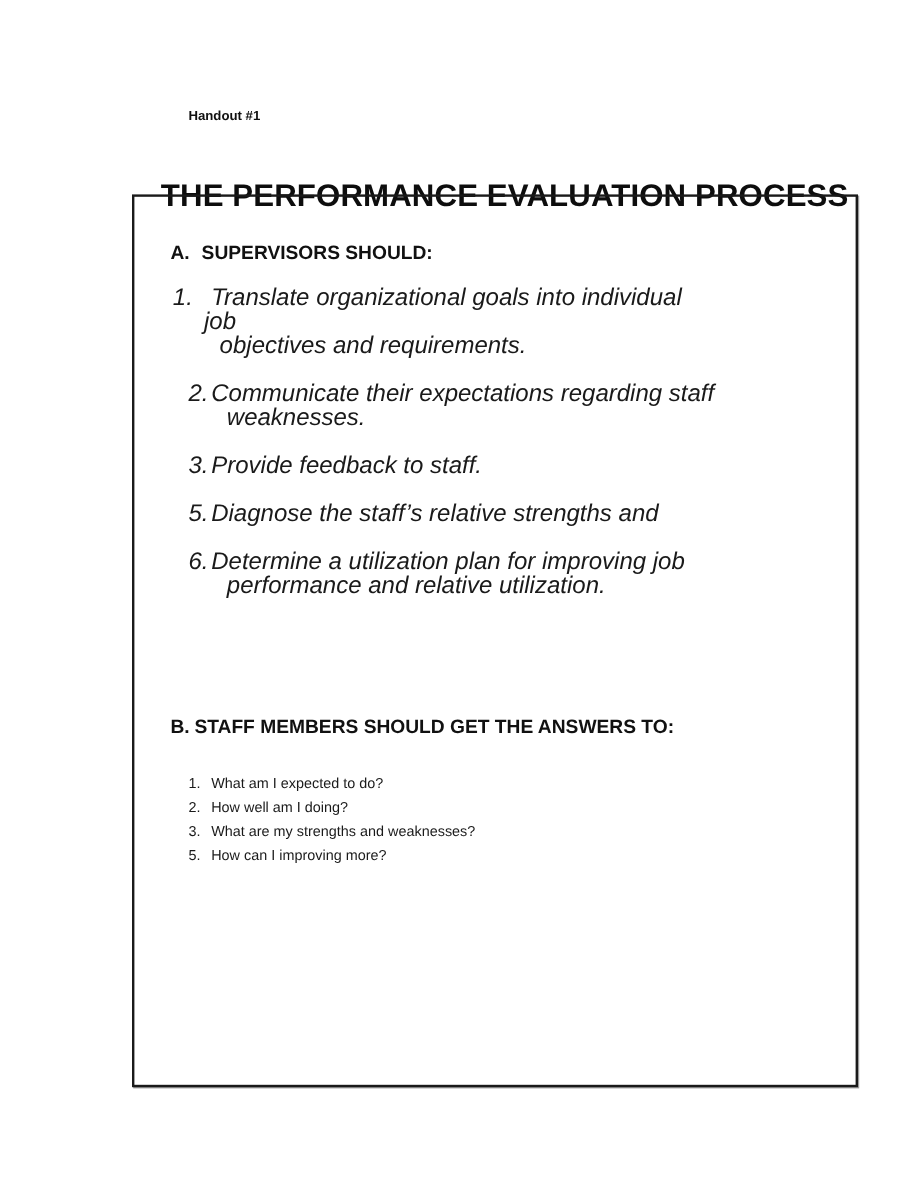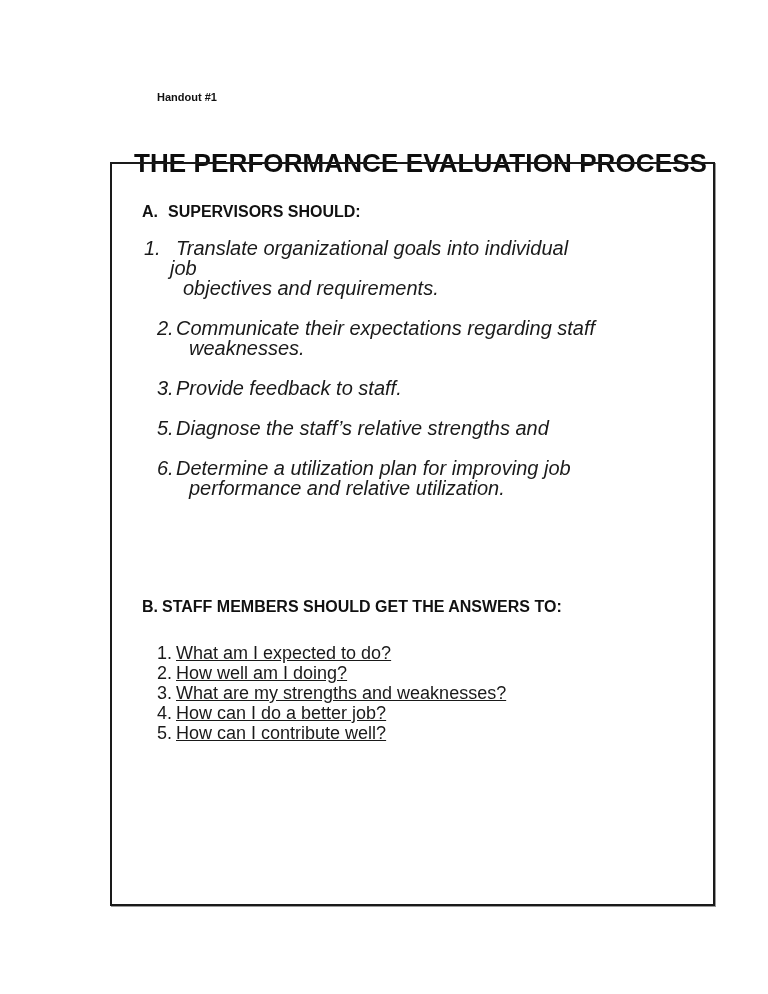--- a/index.html
+++ b/index.html
@@ -88,25 +88,24 @@
 
     .list-b {
       position: absolute;
       left: 45px;
       top: 479px;
       margin: 0;
       padding: 0;
       list-style: none;
     }
     .list-b .item {
-      font-size: 18px;
+      font-size: 12px;
       line-height: 20px;
       white-space: nowrap;
       color: #1a1a1a;
-      text-decoration: underline;
     }
     .list-b .num {
       display: inline-block;
       width: 19px;
     }
   </style>
 </head>
 <body>
 
 <div class="handout-label">Handout #1</div>
@@ -148,20 +147,17 @@
     <li class="item">
       <span class="num">1.</span><span>What am I expected to do?</span>
     </li>
     <li class="item">
       <span class="num">2.</span><span>How well am I doing?</span>
     </li>
     <li class="item">
       <span class="num">3.</span><span>What are my strengths and weaknesses?</span>
     </li>
     <li class="item">
-      <span class="num">4.</span><span>How can I do a better job?</span>
-    </li>
-    <li class="item">
-      <span class="num">5.</span><span>How can I contribute well?</span>
+      <span class="num">5.</span><span>How can I improving more?</span>
     </li>
   </ul>
 
 </div>
 
 </body></html>

